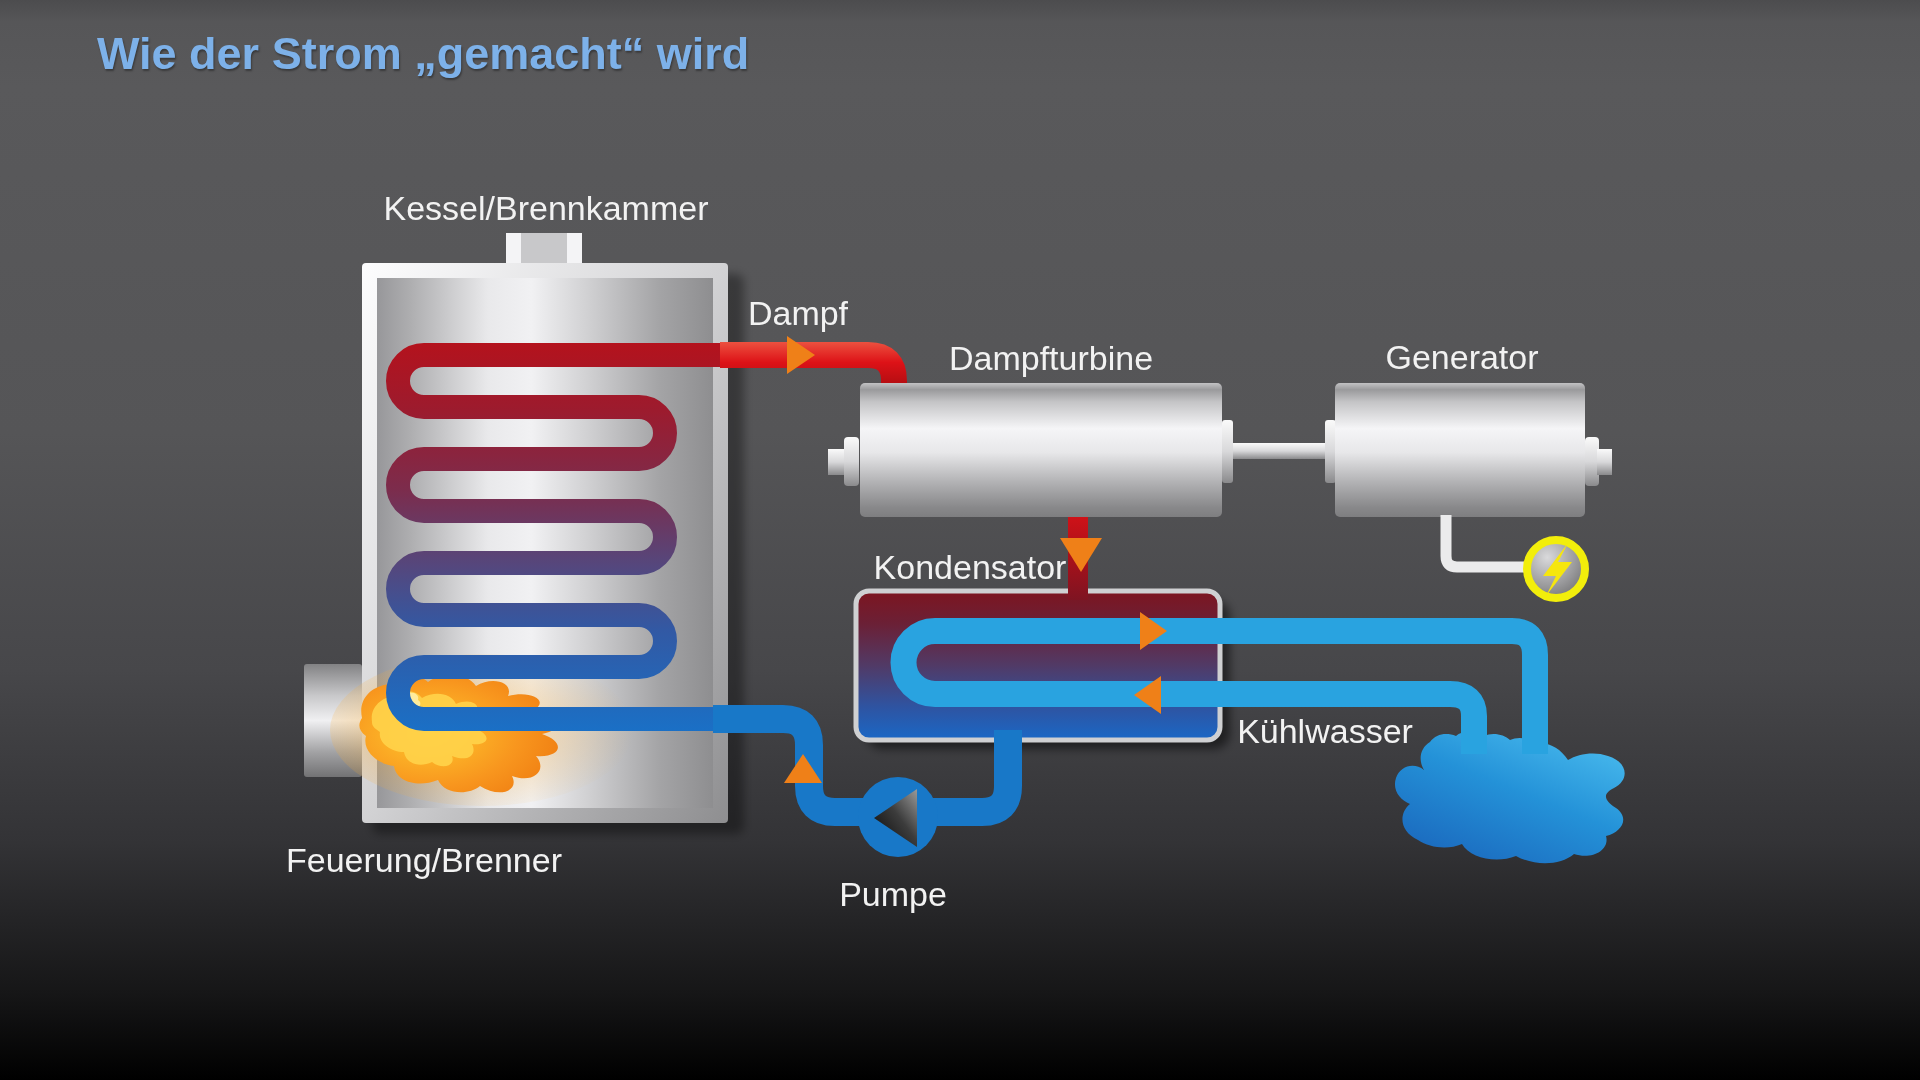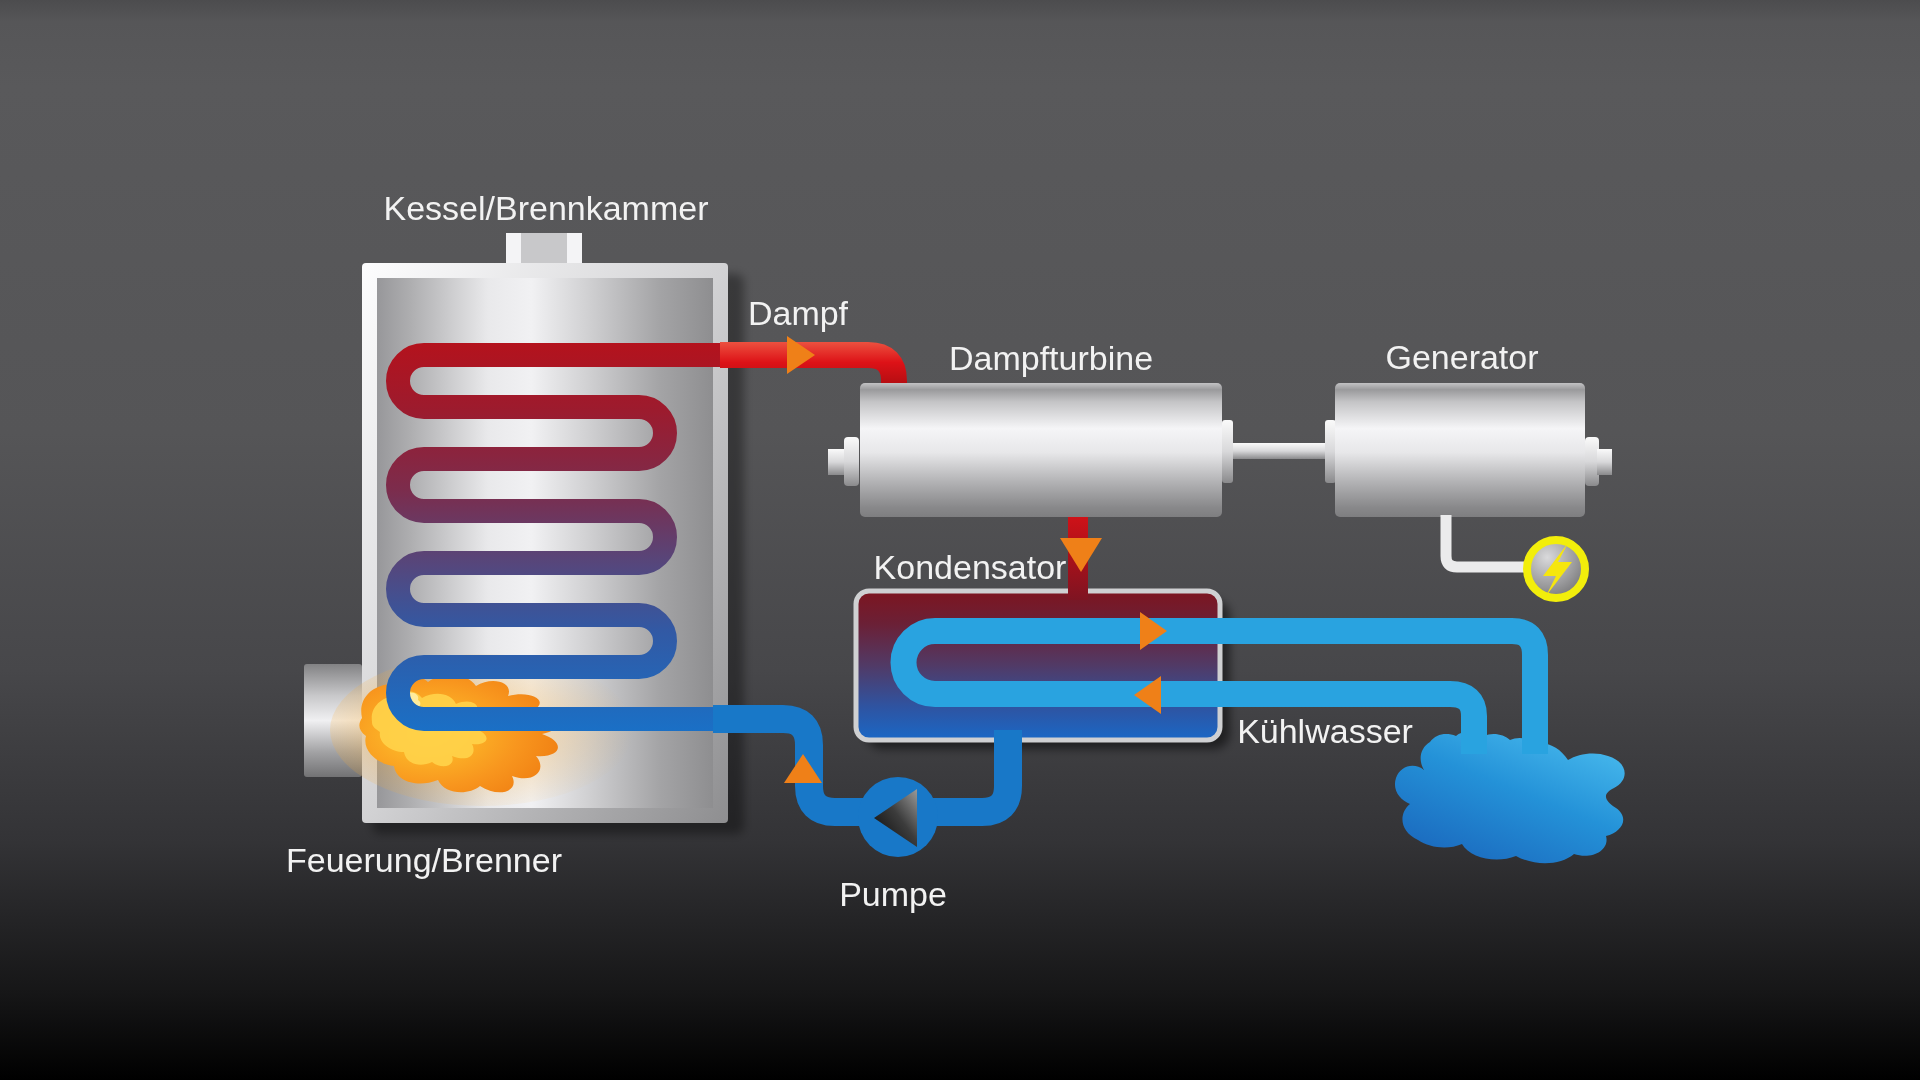--- a/index.html
+++ b/index.html
@@ -13,20 +13,21 @@
     font-size:45px;font-weight:700;letter-spacing:0px;color:#7db1e9;
     text-shadow:1px 2px 2px rgba(0,0,0,.35);
   }
   svg{position:absolute;left:0;top:0;}
   .lbl{fill:#f2f2f2;font-size:34px;font-family:"Liberation Sans",sans-serif;}
 </style>
 </head>
 <body>
 
 <div id="stage">
+  <h1 id="title">Wie der Strom „gemacht“ wird</h1>
 
   <svg width="1920" height="1080" viewBox="0 0 1920 1080">
     <defs>
       <linearGradient id="metalV" x1="0" y1="0" x2="0" y2="1">
         <stop offset="0" stop-color="#c2c2c4"></stop>
           <stop offset="0.05" stop-color="#9a9a9c"></stop>
         <stop offset="0.14" stop-color="#c4c4c6"></stop>
           <stop offset="0.34" stop-color="#f5f5f7"></stop>
         <stop offset="0.52" stop-color="#e7e7e9"></stop>
           <stop offset="0.74" stop-color="#b2b2b4"></stop>

